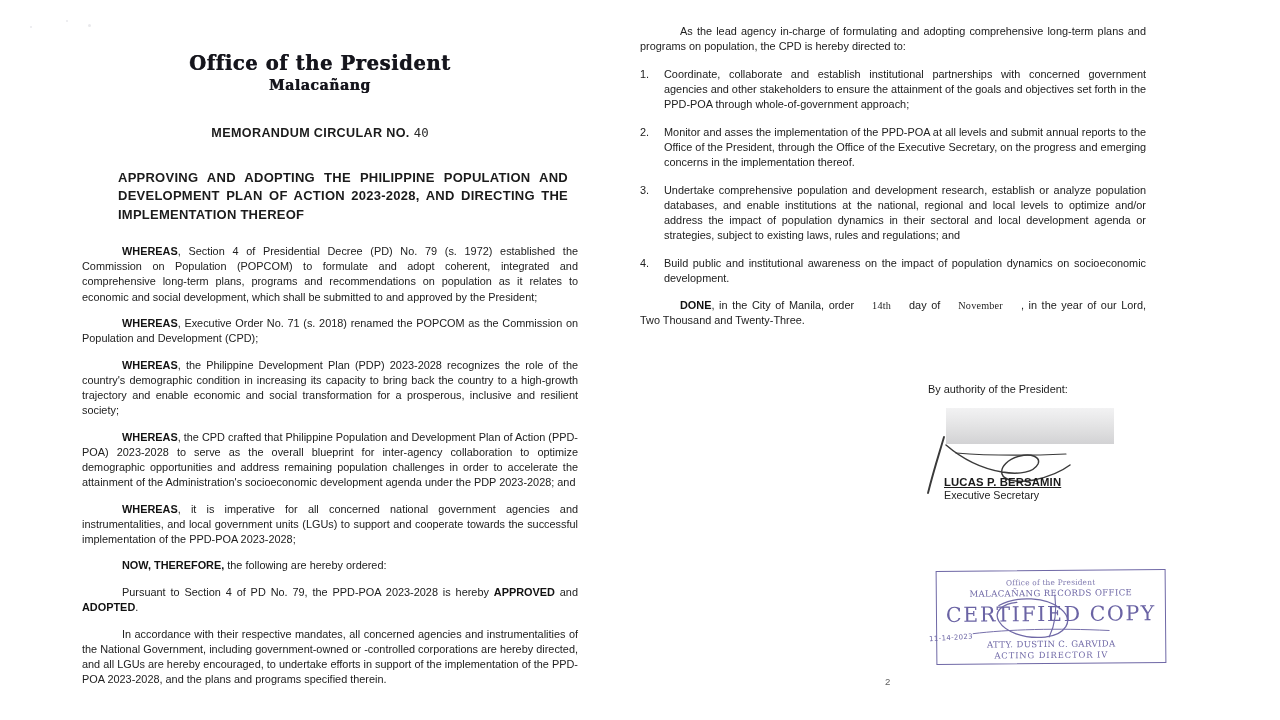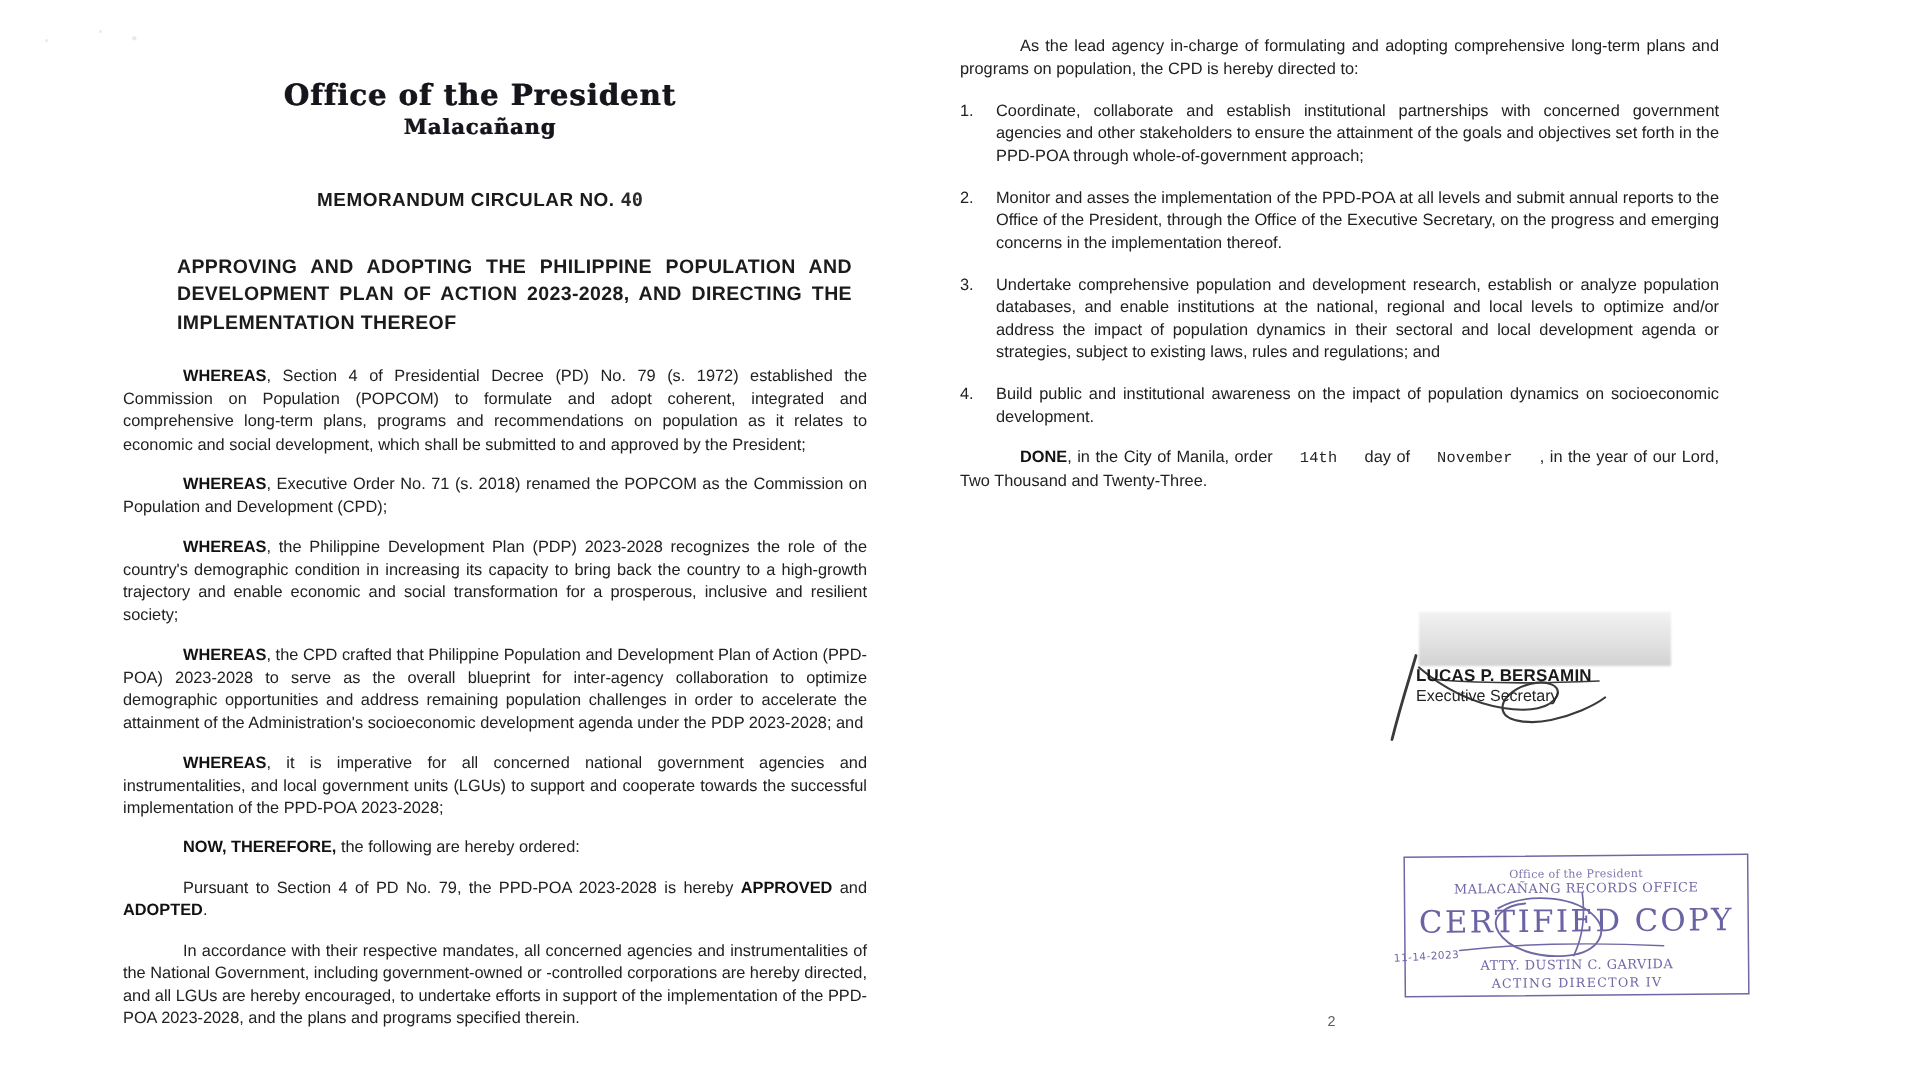--- a/index.html
+++ b/index.html
@@ -75,21 +75,21 @@
   .mc-line {
     text-align: center;
     margin-top: 31px;
     font-size: 12.6px;
     font-weight: 700;
     letter-spacing: .35px;
     color: #1b1b1b;
   }
   .mc-no {
     font-family: "DejaVu Sans Mono", monospace;
-    font-weight: 700;
+    font-weight: 400;
     font-size: 12.4px;
     letter-spacing: 0;
     padding-left: 4px;
     color: #2b2b2b;
   }
 
   .doc-title {
     margin: 29px 72px 0 118px;
     font-size: 13px;
     font-weight: 700;
@@ -138,21 +138,21 @@
     position: absolute;
     left: 0;
     top: 0;
     width: 18px;
     text-align: left;
     font-size: 10.9px;
     color: #212121;
   }
 
   .fill {
-    font-family: Liberation Mono, monospace;
+    font-family: Liberation Serif, serif;
     font-size: 10.2px;
     letter-spacing: .2px;
     color: #242424;
     padding: 0 18px;
   }
 
   
   .sig-block {
     position: absolute;
     left: 288px;
@@ -168,25 +168,26 @@
     position: absolute;
     left: 18px;
     top: 25px;
     width: 168px;
     height: 36px;
     background: linear-gradient(180deg, #f2f2f3 0%, #e7e7e8 38%, #dcdcdd 72%, #d2d2d4 100%);
     filter: blur(0.6px);
   }
   .sig-name {
     position: relative;
-    margin: 62px 0 0 16px;
+    margin: 81px 0 0 16px;
     font-size: 11.3px;
     font-weight: 700;
     letter-spacing: .15px;
     color: #1a1a1a;
+    text-decoration: underline;
   }
   .sig-role {
     position: relative;
     margin: 1px 0 0 16px;
     font-size: 10.7px;
     color: #242424;
   }
   .sig-ink {
     position: absolute;
     left: -12px;
@@ -345,20 +346,21 @@
           <span>Build public and institutional awareness on the impact of population dynamics on socioeconomic development.</span>
         </li>
       </ol>
 
 
       <p class="para"><b>DONE</b><span>, in the City of Manila, order</span><span class="fill">14th</span><span>day of</span><span class="fill">November</span><span>, in the year of our Lord, Two Thousand and Twenty-Three.</span></p>
 
     </div>
 
     <div class="sig-block">
+      <div class="sig-auth">By authority of the President:</div>
       <div class="redaction"></div>
 
       <svg class="sig-ink" viewBox="0 0 190 62">
         <path d="M28 2 C24 16, 18 34, 12 58" stroke="#3a3a3a" stroke-width="1.9" fill="none" stroke-linecap="round"></path>
         <path d="M30 10 C44 22, 62 33, 86 37 C104 40, 118 37, 122 29 C125 22, 115 18, 104 21 C92 24, 84 32, 86 39 C88 46, 104 48, 118 45 C132 42, 146 36, 154 30" stroke="#3a3a3a" stroke-width="1.45" fill="none" stroke-linecap="round"></path>
         <path d="M40 18 C64 20, 104 21, 150 19" stroke="#3a3a3a" stroke-width="1.15" fill="none" stroke-linecap="round"></path>
       </svg>
 
       <div class="sig-name">LUCAS P. BERSAMIN</div>
       <div class="sig-role">Executive Secretary</div>

